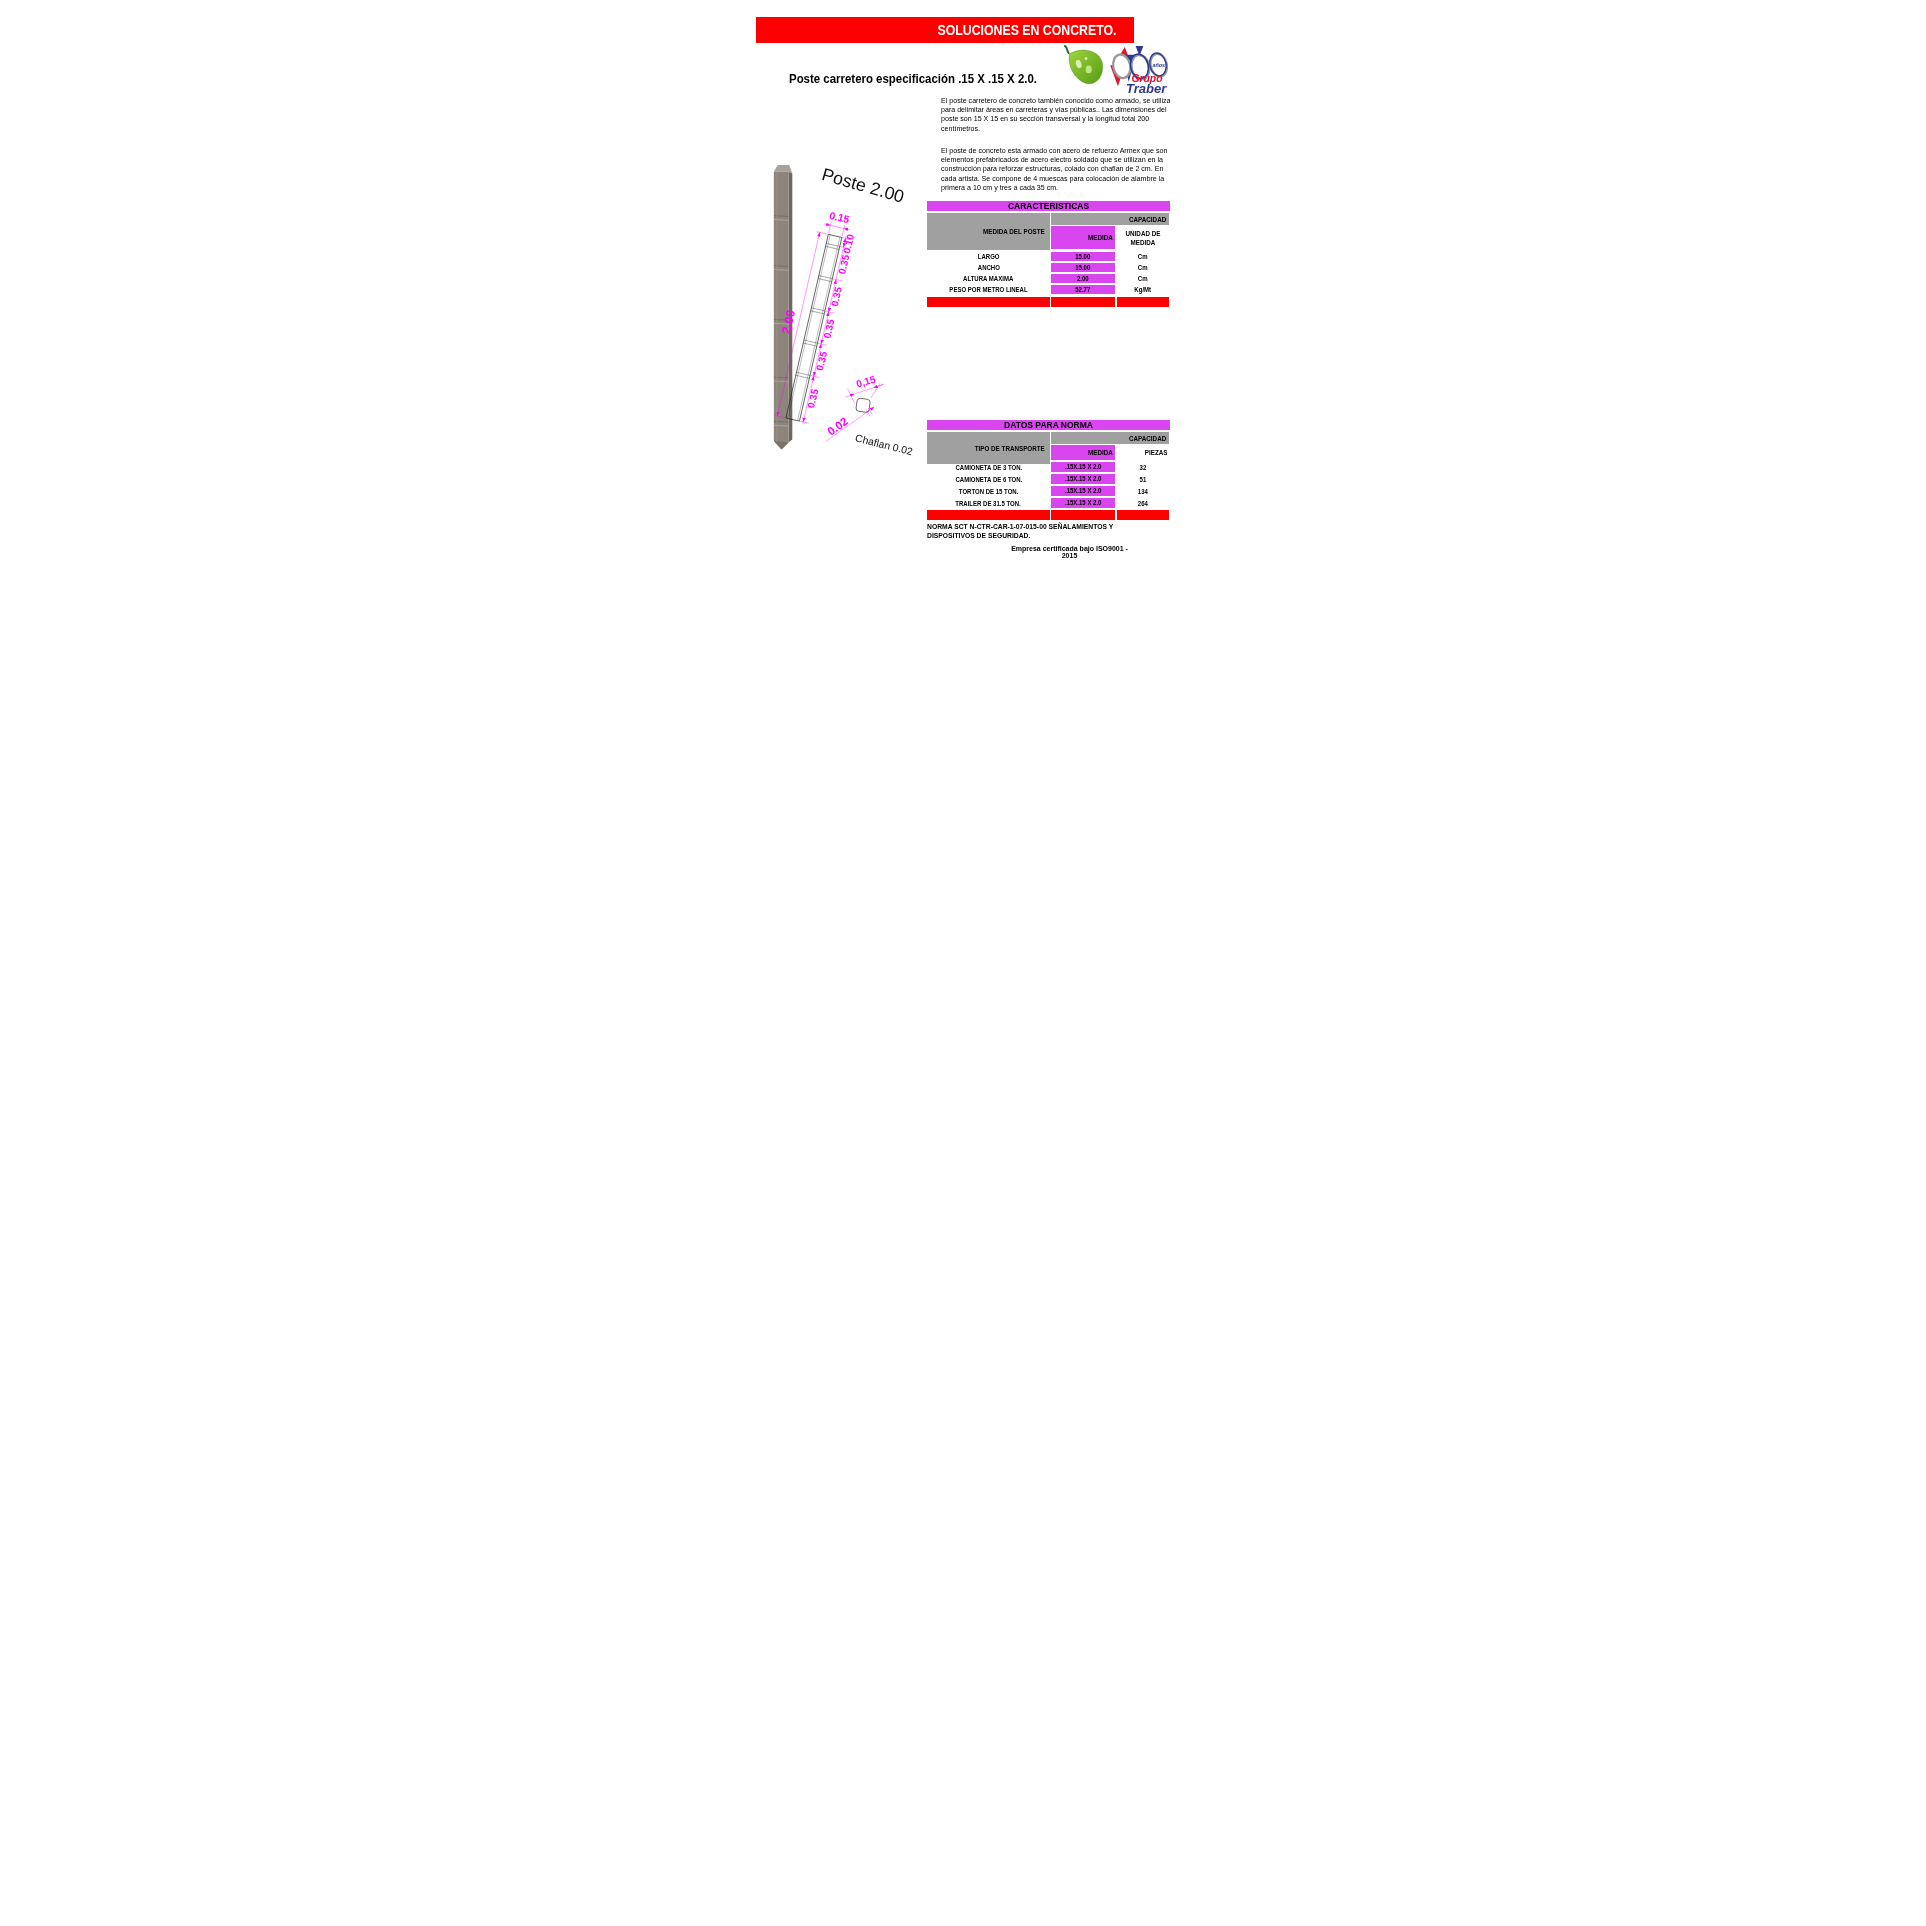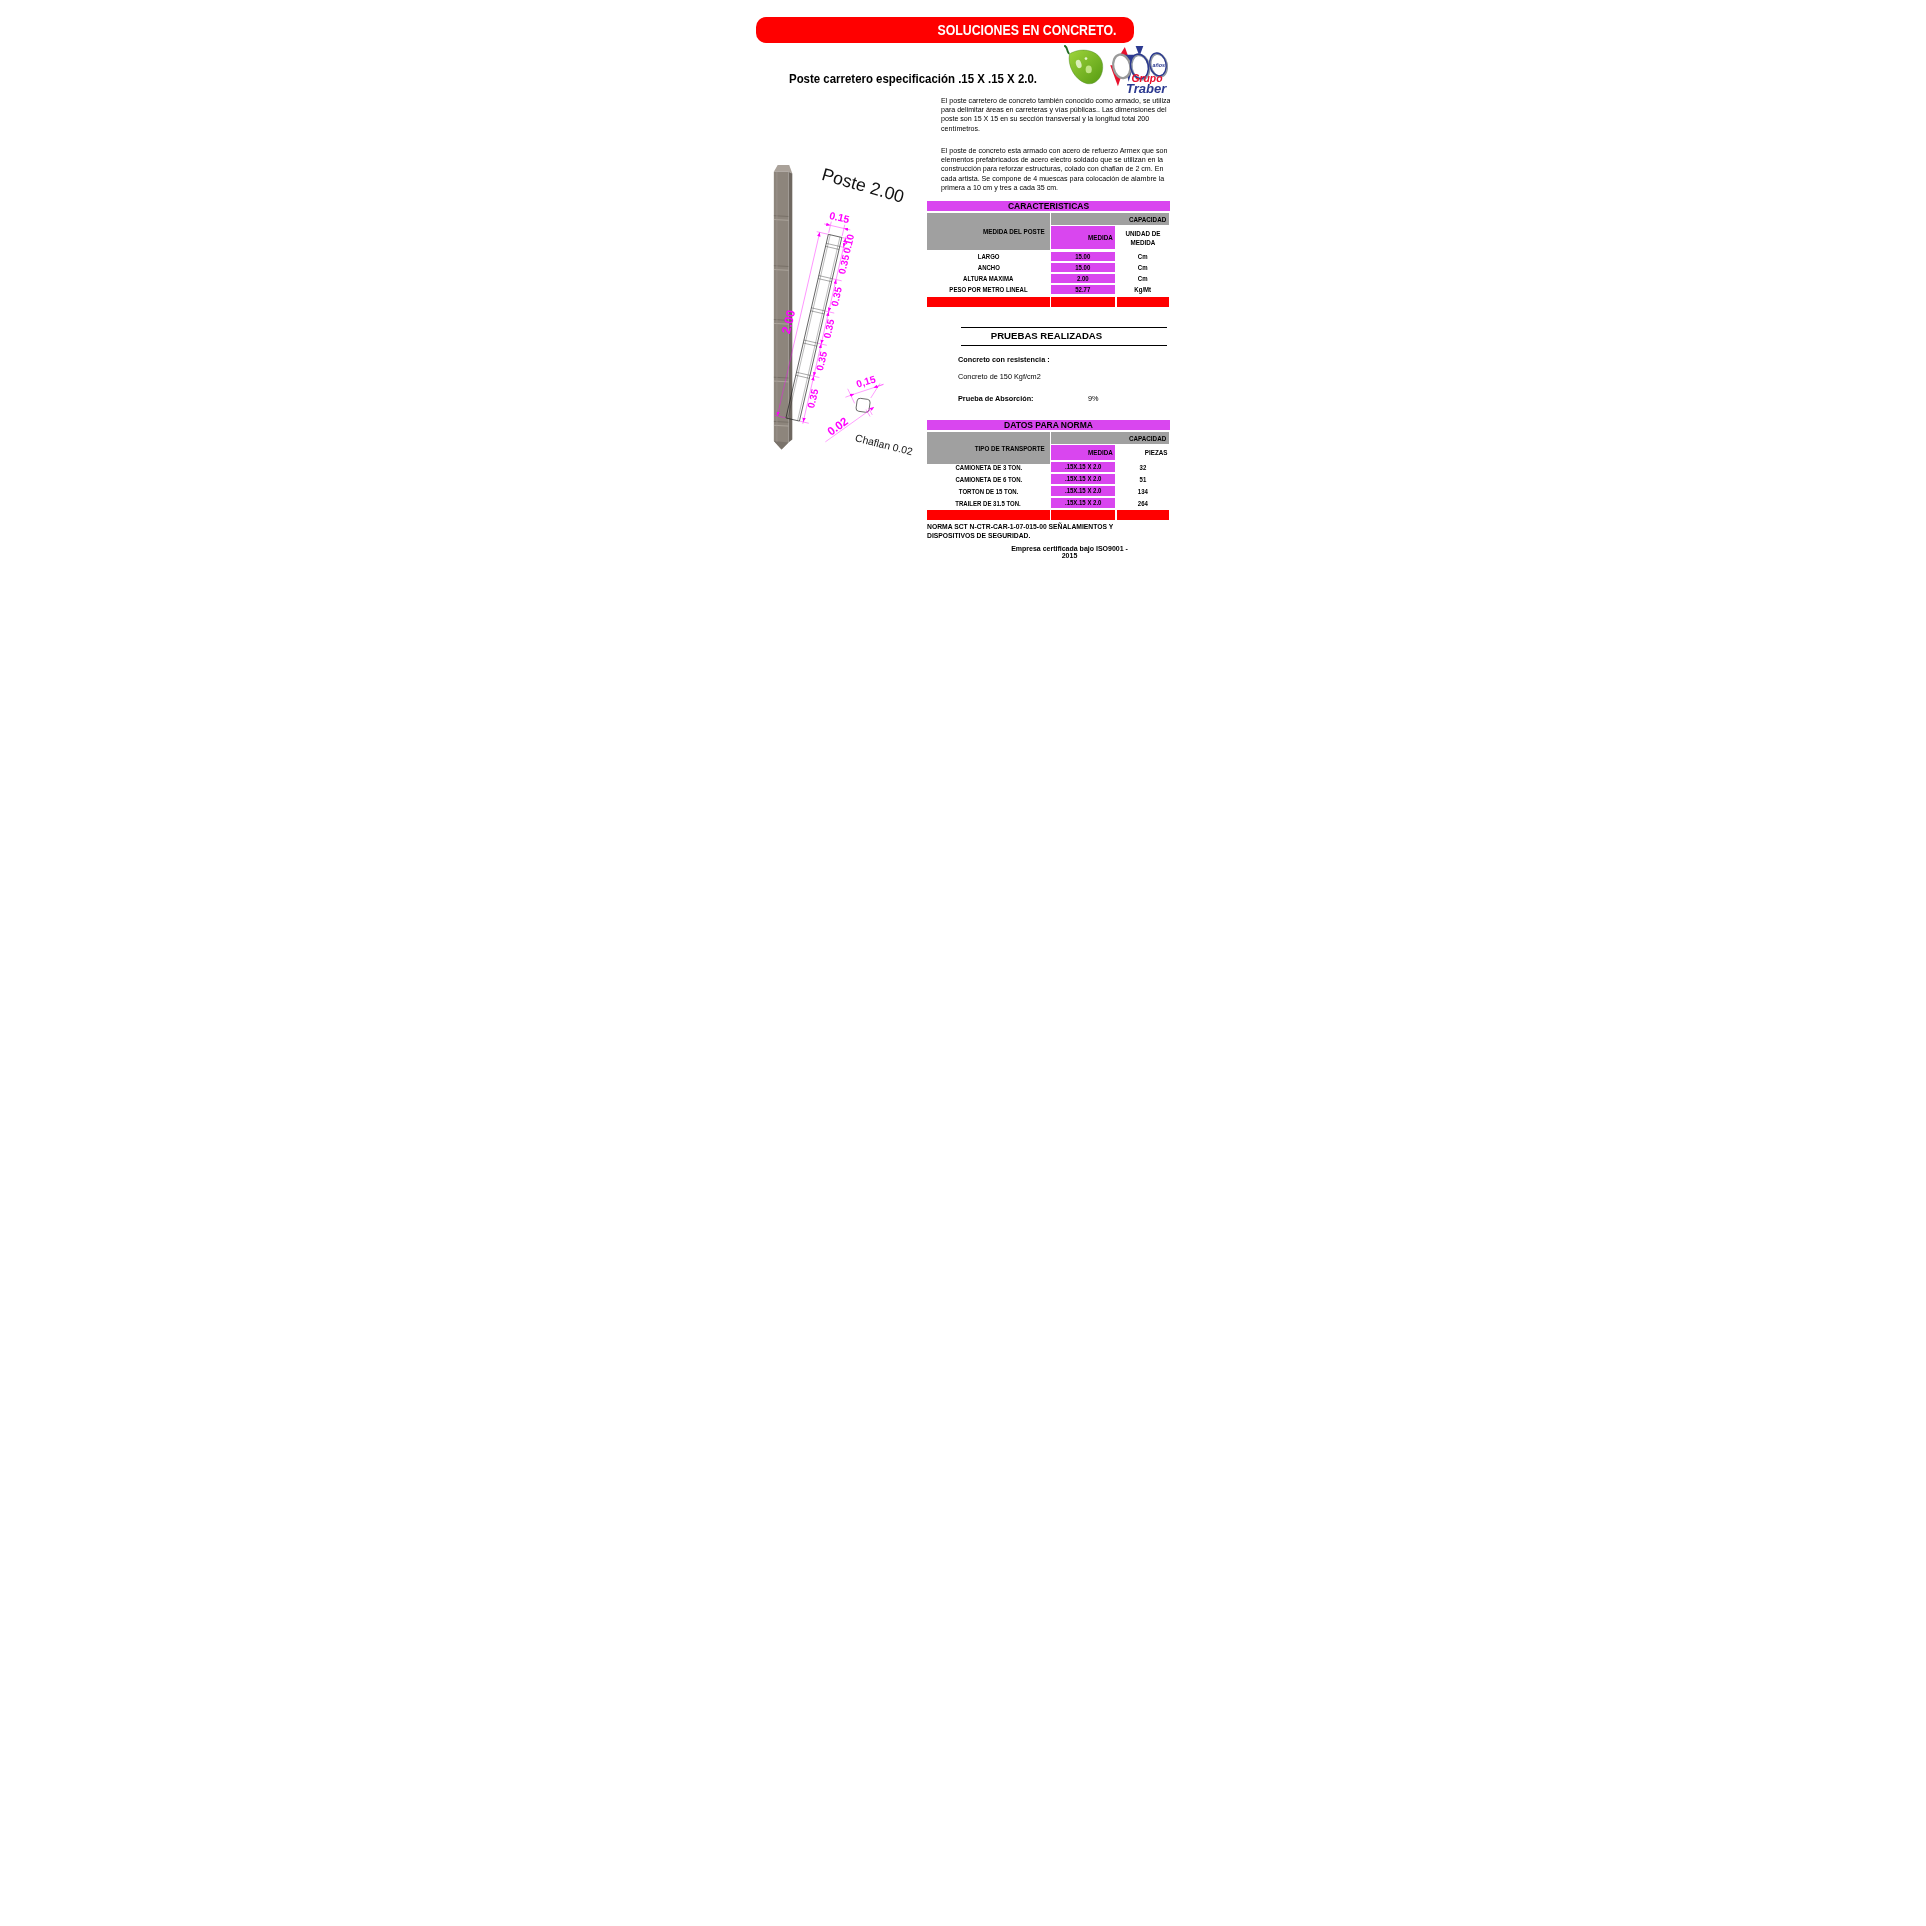--- a/index.html
+++ b/index.html
@@ -5,21 +5,21 @@
   html,body{margin:0;padding:0;background:#ffffff;}
   #page{
     position:relative;width:414px;height:586px;margin:0 auto;
     background:#ffffff;overflow:hidden;
     font-family:"Liberation Sans","DejaVu Sans",sans-serif;color:#000;
   }
   .abs{position:absolute;}
   
   .banner{
     left:0;top:16.6px;width:378px;height:26px;background:#FF0000;
-    display:flex;align-items:center;justify-content:flex-end;padding-right:17.7px;box-sizing:border-box;border-radius:10px;
+    display:flex;align-items:center;justify-content:flex-end;padding-right:17.7px;box-sizing:border-box;
   }
   .banner-text{
     color:#fff;font-size:14px;font-weight:bold;
     display:inline-block;transform:scaleX(.88);transform-origin:100% 50%;white-space:nowrap;
   }
   
   .page-title{
     left:33px;top:71px;font-size:13px;font-weight:bold;
     display:inline-block;transform:scaleX(.88);transform-origin:0 50%;white-space:nowrap;
   }
@@ -273,29 +273,20 @@
         </div>
     </div>
 
     <div>
       <div class="cell redc" style="left:0;top:96px;width:123px;height:10px"></div>
       <div class="cell redc" style="left:124px;top:96px;width:64px;height:10px"></div>
       <div class="cell redc" style="left:190px;top:96px;width:52px;height:10px"></div>
     </div>
   </div>
 
-  <div class="abs pruebas" style="height:81px">
-    <div class="rule" style="top:0"></div>
-    <div class="pr-title">PRUEBAS REALIZADAS</div>
-    <div class="rule" style="top:18px"></div>
-    <div class="pr-label" style="left:0;top:28px">Concreto con resistencia :</div>
-    <div class="pr-value" style="left:0;top:45px">Concreto de 150 Kgf/cm2</div>
-    <div class="pr-label" style="left:0;top:67px">Prueba de Absorción:</div>
-    <div class="pr-value" style="left:130px;top:67px">9%</div>
-  </div>
 
   <div class="abs tbl" style="top:420px;height:99px">
     <div class="cell blue bar">
       <span>DATOS PARA NORMA</span>
     </div>
     <div class="cell gray fs19" style="left:0;top:12px;width:123px;height:32px">
       <span class="cnd">TIPO DE TRANSPORTE</span>
     </div>
     <div class="cell gray fs19" style="left:124px;top:12px;width:118px;height:12px">
       <span class="cnd">CAPACIDAD</span>

